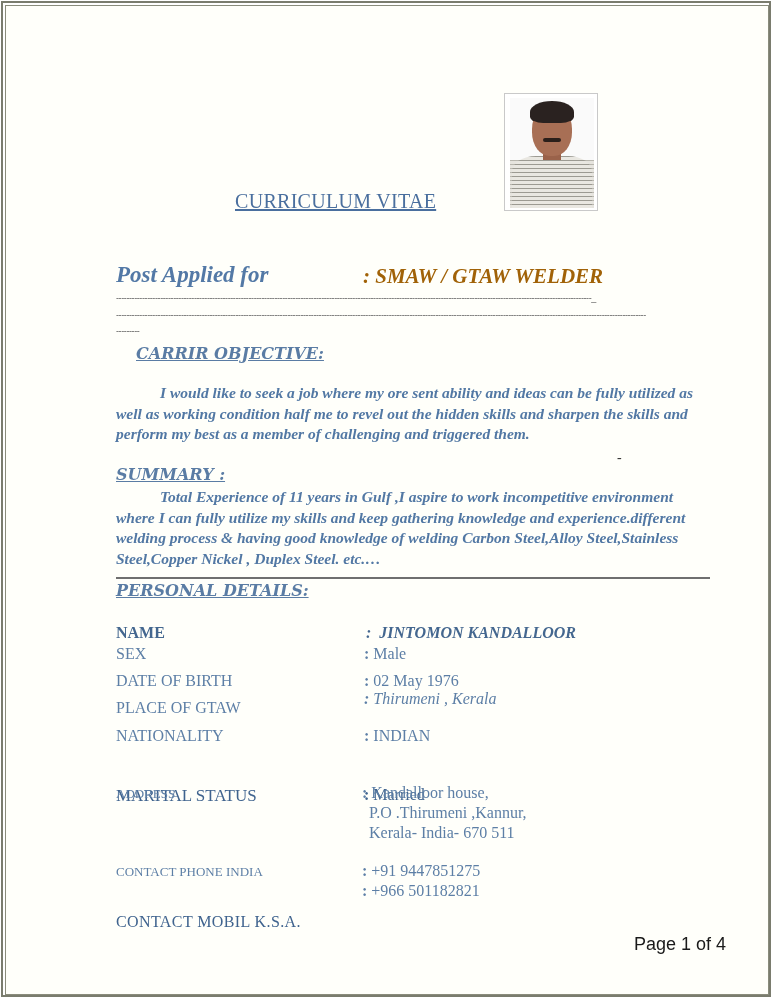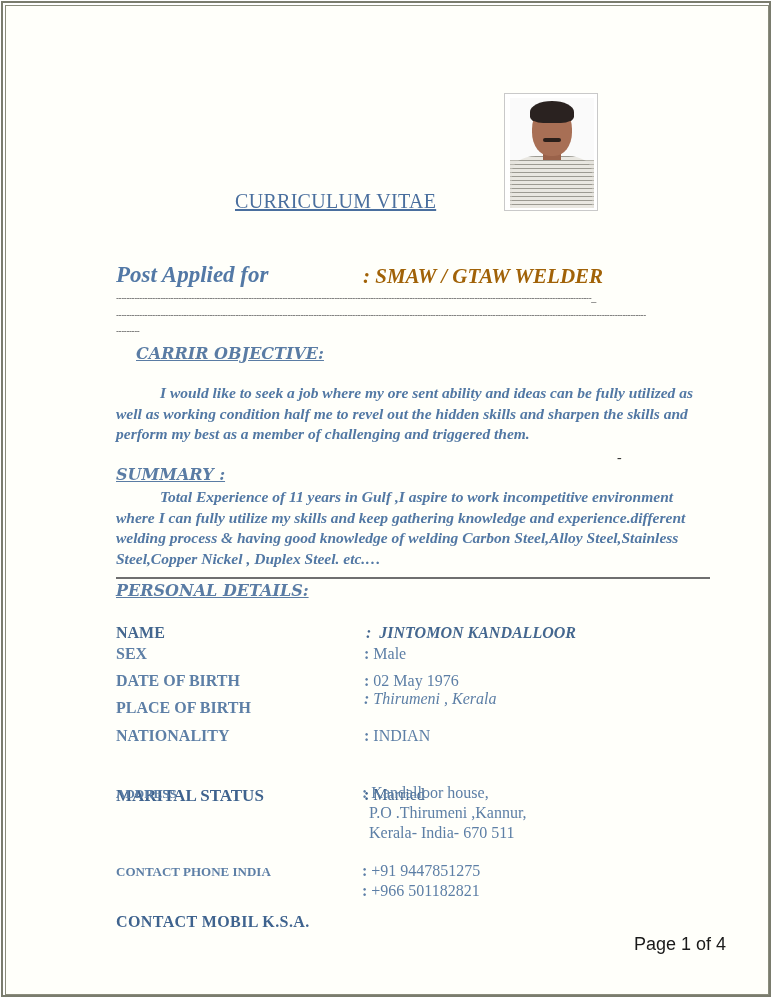--- a/index.html
+++ b/index.html
@@ -60,21 +60,21 @@
       font-size: 16px; color: #5a7ca4; text-decoration: underline;
     }
     .para {
       position: absolute; left: 116px; width: 596px;
       font-style: italic; font-weight: bold; font-size: 15.5px; line-height: 20.5px;
       color: #5278a4; white-space: normal;
     }
     .para .indent { display: inline-block; width: 44px; }
     .rule { position: absolute; left: 116px; top: 577px; width: 594px; height: 2px; background: #6f6f6f; }
 
-    .lbl { font-size: 16px; color: #5d7fa6; font-weight: bold; }
+    .lbl { font-size: 16px; color: #5d7fa6; }
     .val { font-size: 16px; color: #5d7fa6; }
     .small { font-size: 13px; }
     .colon { font-weight: bold; }
     .name-lbl { font-weight: bold; color: #44678f; }
     .name-val { font-weight: bold; font-style: italic; color: #44678f; }
     .dark { color: #3f638e; margin-top: 31px; }
 
     .page-num { left: 634px; top: 934px; font-family: "Liberation Sans", sans-serif; font-size: 18px; color: #1a1a1a; }
   </style>
 </head>
@@ -116,21 +116,21 @@
 
 <div class="abs lbl name-lbl" style="left:116px; top:624px;">NAME</div>
 <div class="abs val name-val" style="left:366px; top:624px;"><span class="colon">:</span>&nbsp;&nbsp;<span>JINTOMON KANDALLOOR</span></div>
 
 <div class="abs lbl" style="left:116px; top:645px;">SEX</div>
 <div class="abs val" style="left:364px; top:645px;"><span class="colon">:</span> <span>Male</span></div>
 
 <div class="abs lbl" style="left:116px; top:672px;">DATE OF BIRTH</div>
 <div class="abs val" style="left:364px; top:672px;"><span class="colon">:</span> <span>02 May 1976</span></div>
 
-<div class="abs lbl" style="left:116px; top:699px;">PLACE OF BIRTH</div>
+<div class="abs lbl" style="left:116px; top:699px;">PLACE OF GTAW</div>
 <div class="abs val" style="left:364px; top:690px;font-style:italic;"><span class="colon">:</span> <span>Thirumeni , Kerala</span></div>
 
 <div class="abs lbl" style="left:116px; top:727px;">NATIONALITY</div>
 <div class="abs val" style="left:364px; top:727px;"><span class="colon">:</span> <span>INDIAN</span></div>
 
 <div class="abs lbl dark" style="left:116px; top:755px; font-size:17px;">MARITAL STATUS</div>
 <div class="abs val dark" style="left:364px; top:755px;"><span class="colon">:</span> <span>Married</span></div>
 
 <div class="abs lbl small" style="left:116px; top:786px;">ADDRESS</div>
 <div class="abs val" style="left:362px; top:784px;"><span class="colon">:</span> <span>Kandalloor  house,</span></div>

